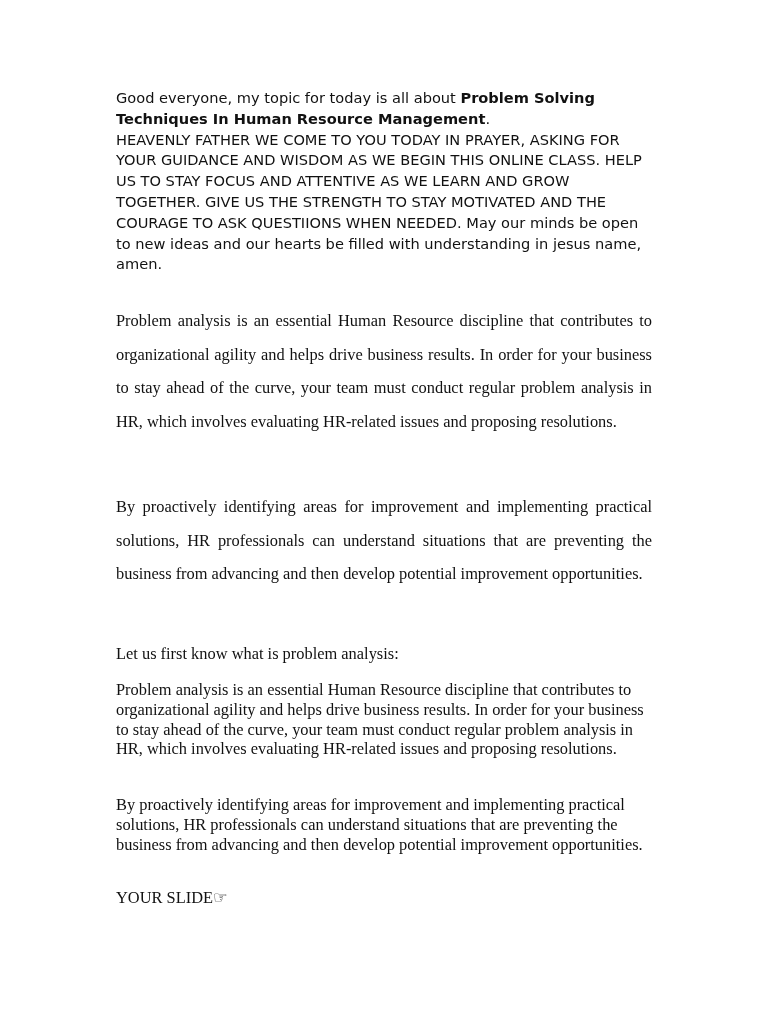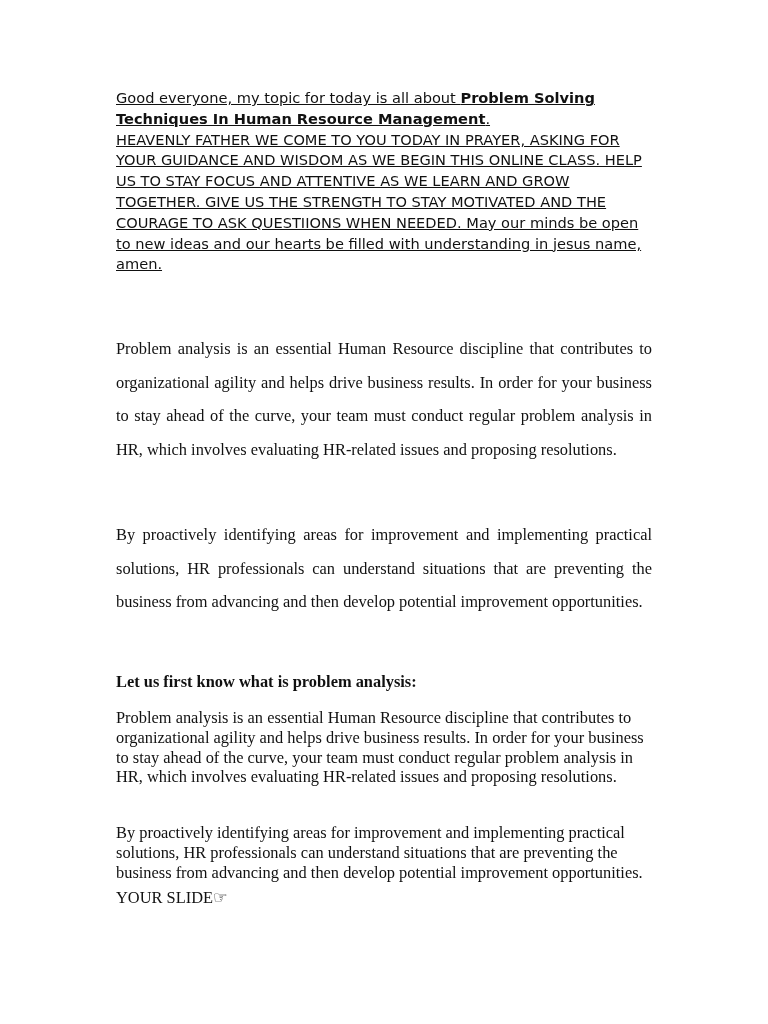--- a/index.html
+++ b/index.html
@@ -1,32 +1,32 @@
 <!DOCTYPE html>
 <html><head>
 <meta charset="utf-8">
 <style>
   html, body { margin: 0; padding: 0; background: #ffffff; }
   body { width: 768px; height: 1024px; position: relative; overflow: hidden; color: #111; }
   .page { position: absolute; left: 116px; top: 88px; width: 536px; }
   .intro {
     font-family: "DejaVu Sans", sans-serif;
-    font-size: 14.6px; line-height: 20.8px; margin: 0; text-decoration: underline;
+    font-size: 14.6px; line-height: 20.8px; margin: 0;
   }
   .intro b { font-weight: bold; }
   .serif { font-family: "Liberation Serif", serif; font-size: 16.4px; }
   .dbl { line-height: 33.6px; text-align: justify; margin: 0; }
   .sgl { line-height: 19.8px; margin: 0; }
   .p1 { position: absolute; top: 216px; }
   .p2 { position: absolute; top: 402px; }
-  .h  { position: absolute; top: 556px; font-weight: bold; }
+  .h  { position: absolute; top: 556px; font-weight: normal; }
   .p3 { position: absolute; top: 592px; }
   .p4 { position: absolute; top: 707px; }
   .next { position: absolute; top: 800px; }
-  .p { width: 536px; margin-top: 28px; }
+  .p { width: 536px; }
 </style>
 </head>
 <body>
 
 <div class="page">
   <p class="intro"><span>Good everyone, my topic for today is all about </span><b>Problem Solving Techniques In Human Resource Management</b><span>.</span><br><span>HEAVENLY FATHER WE COME TO YOU TODAY IN PRAYER, ASKING FOR YOUR GUIDANCE AND WISDOM AS WE BEGIN THIS ONLINE CLASS. HELP US TO STAY FOCUS AND ATTENTIVE AS WE LEARN AND GROW TOGETHER. GIVE US THE STRENGTH TO STAY MOTIVATED AND THE COURAGE TO ASK QUESTIIONS WHEN NEEDED. May our minds be open to new ideas and our hearts be filled with understanding in jesus name, amen.</span></p>
 
   <p class="serif dbl p p1">Problem analysis is an essential Human Resource discipline that contributes to organizational agility and helps drive business results. In order for your business to stay ahead of the curve, your team must conduct regular problem analysis in HR, which involves evaluating HR-related issues and proposing resolutions.</p>
   <p class="serif dbl p p2">By proactively identifying areas for improvement and implementing practical solutions, HR professionals can understand situations that are preventing the business from advancing and then develop potential improvement opportunities.</p>
 

